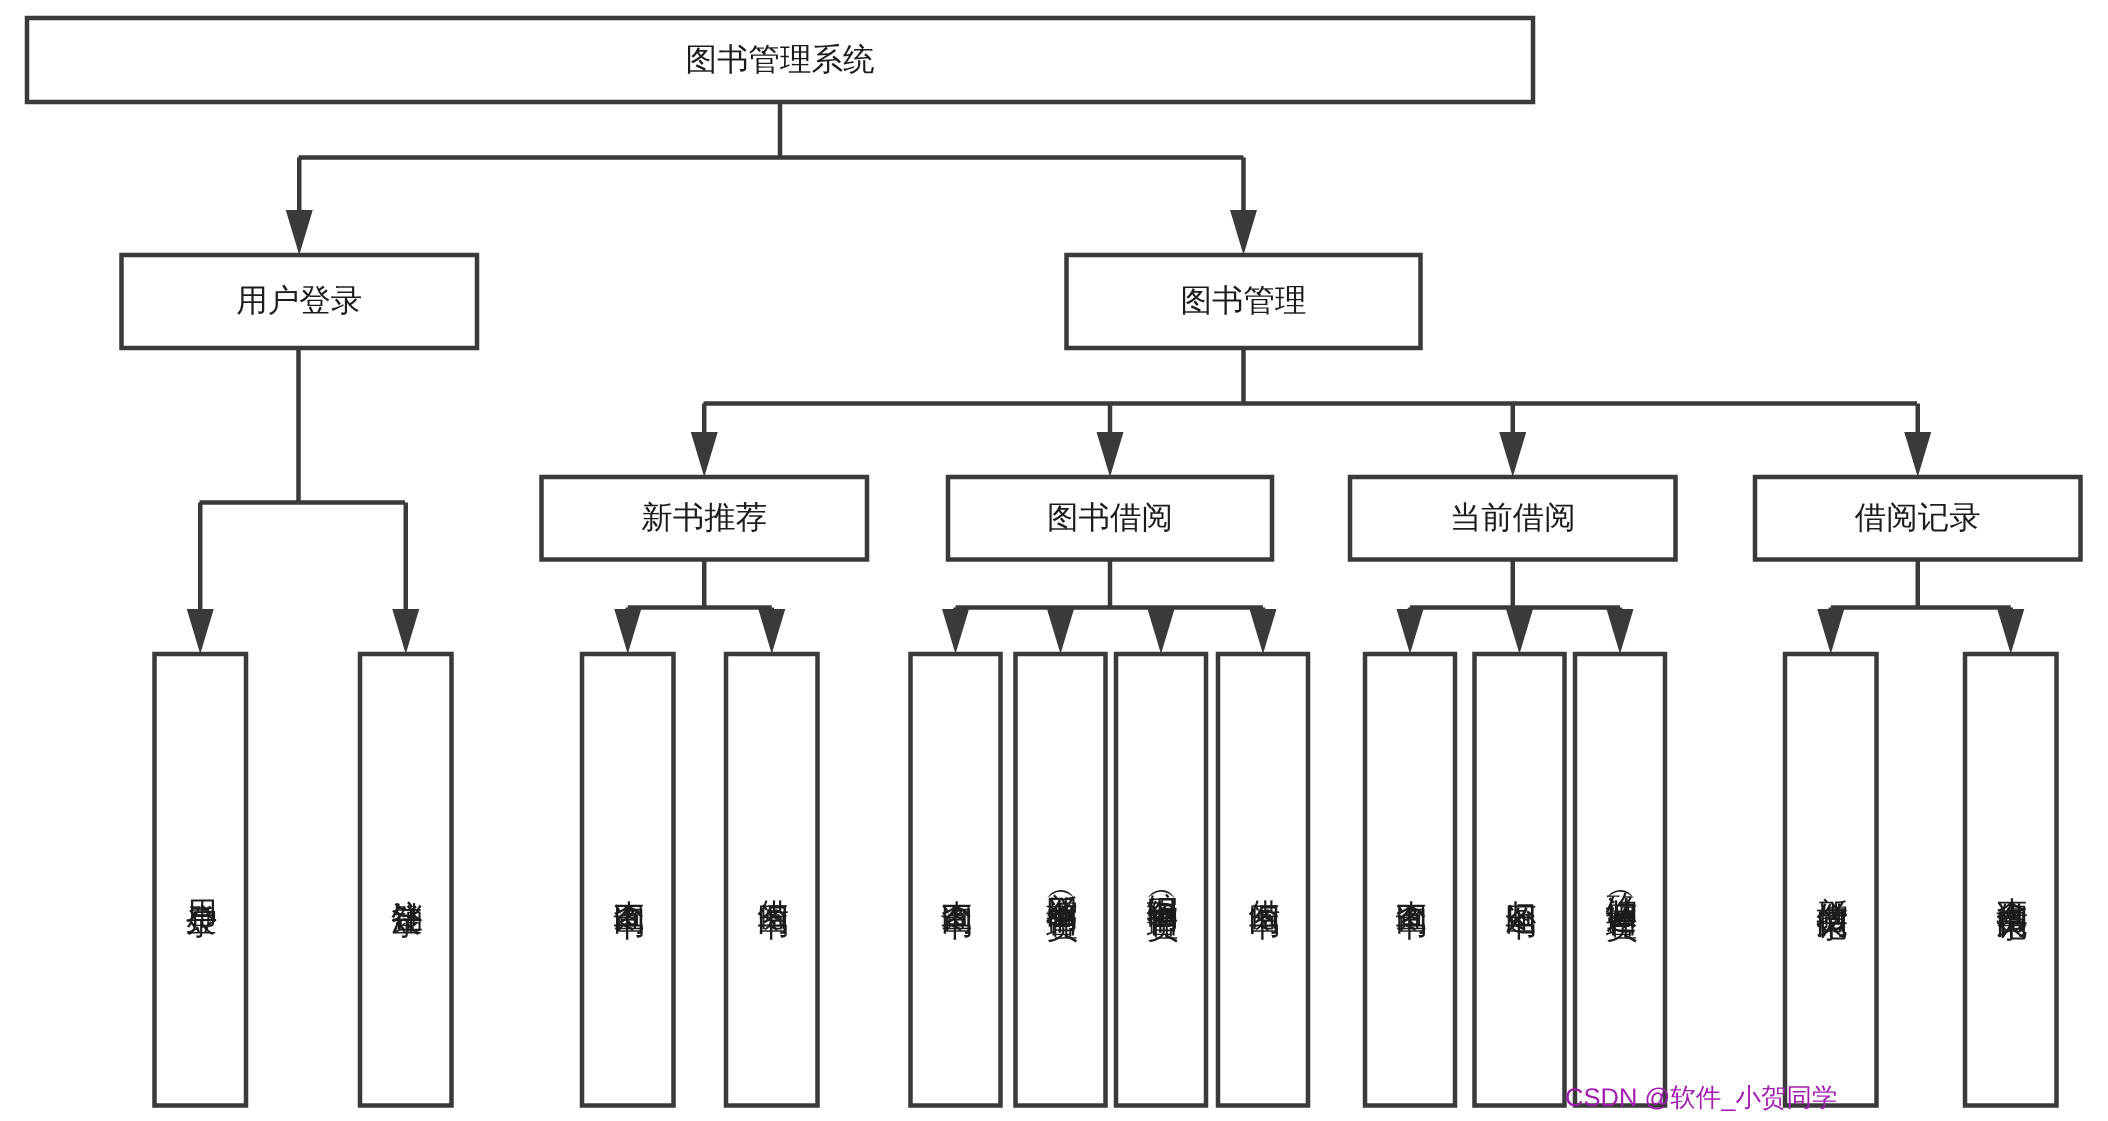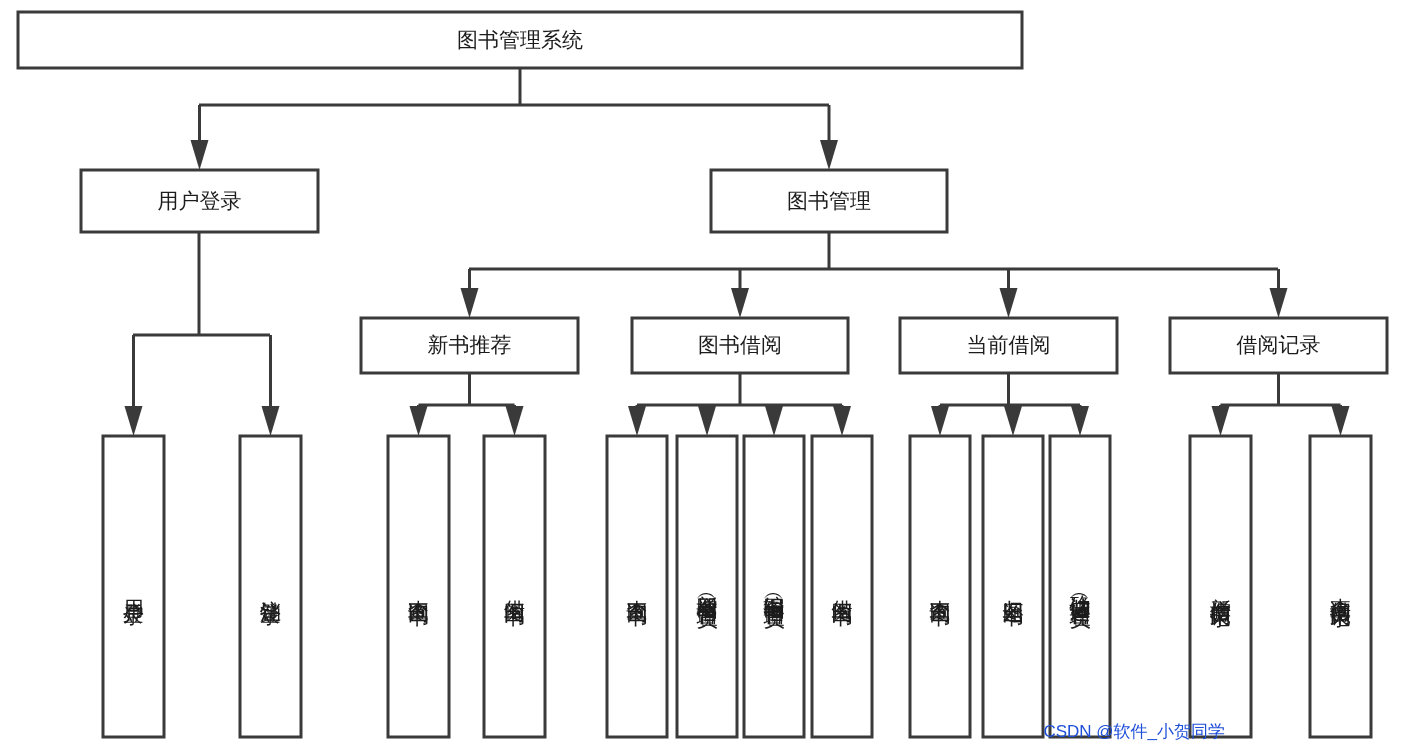--- a/index.html
+++ b/index.html
@@ -67,21 +67,21 @@
     color: #1c1c1c;
     letter-spacing: 2px;
     white-space: nowrap;
   }
   .watermark {
     position: absolute;
     right: 8px;
     bottom: 4px;
     font-family: "Liberation Sans", "DejaVu Sans", sans-serif;
     font-size: 17px;
-    color: #1d4ed8;
+    color: #a21caf;
     white-space: nowrap;
     user-select: none;
   }
 </style>
 </head>
 <body>
 
 <div id="diagram-root">
 
   <svg class="diagram-canvas" viewBox="0 0 1405 747">

